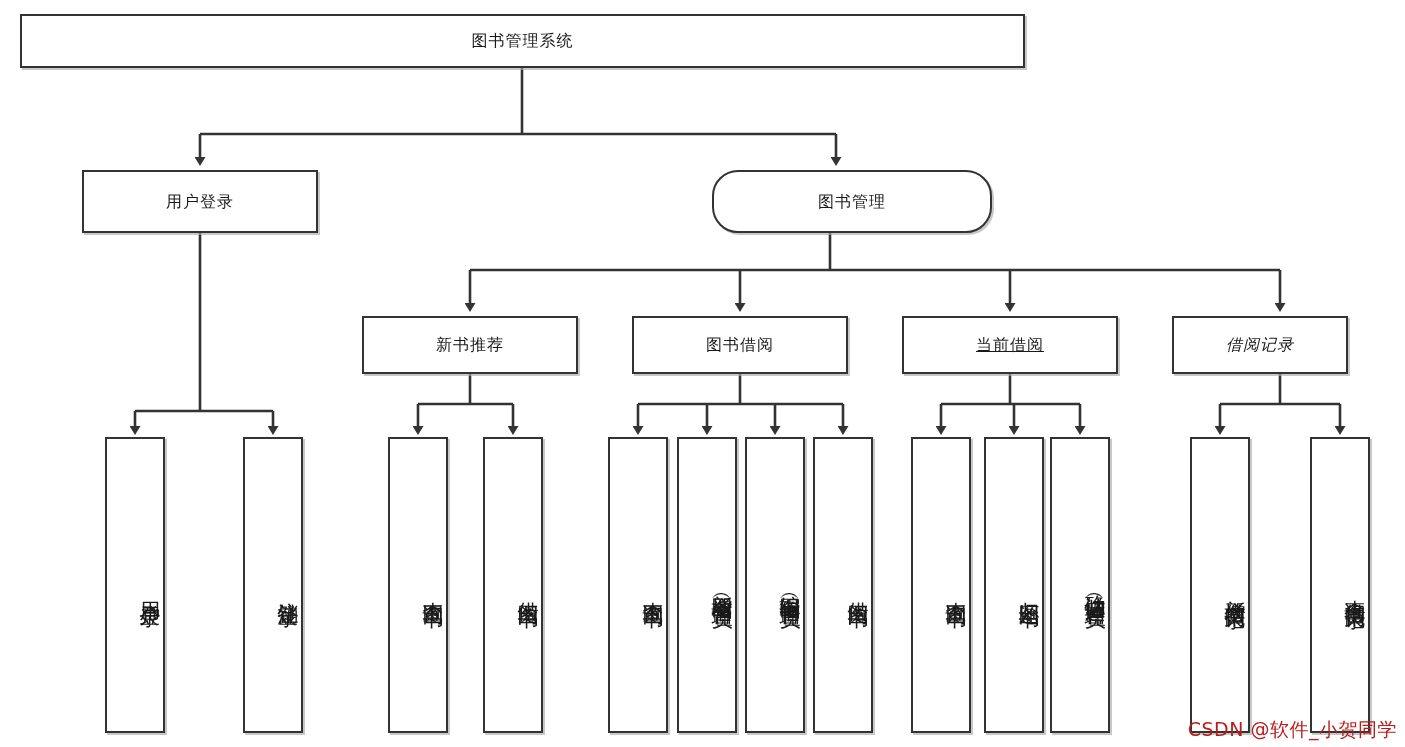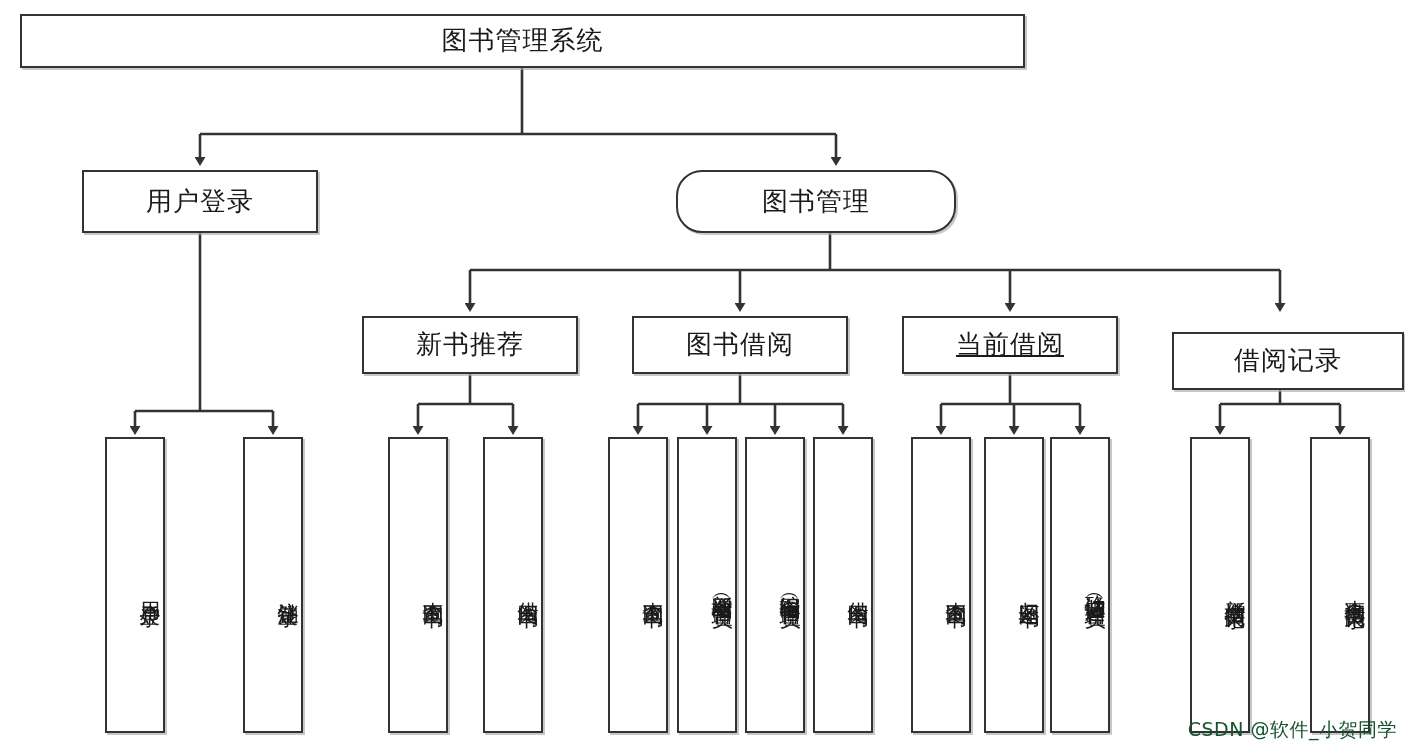--- a/index.html
+++ b/index.html
@@ -30,21 +30,21 @@
     box-sizing: border-box;
     background: #ffffff;
     border: 2px solid #333333;
     box-shadow: 2px 2px 0 rgba(170,170,170,0.65);
     display: flex;
     align-items: center;
     justify-content: center;
     color: #1a1a1a;
   }
   .node.horiz {
-    font-size: 26px;
+    font-size: 16px;
     line-height: 1.2;
     letter-spacing: 1px;
   }
   .node.vert {
     writing-mode: vertical-rl;
     text-orientation: upright;
     align-items: flex-start;
     justify-content: center;
     padding-top: 8px;
     font-size: 21px;
@@ -53,21 +53,21 @@
   }
   .node.vert.tall-text {
     padding-top: 4px;
     align-items: flex-start;
   }
   #watermark {
     position: absolute;
     right: 8px;
     bottom: 4px;
     font-size: 19px;
-    color: #14532d;
+    color: #b91c1c;
     letter-spacing: 0.5px;
     white-space: nowrap;
     user-select: none;
   }
 </style>
 </head>
 <body>
 
 <div id="canvas">
 
@@ -133,34 +133,34 @@
     </g>
   </svg>
 
   <div class="node horiz" style="left:20px; top:14px; width:1005px; height:54px;">
     <span>图书管理系统</span>
   </div>
 
   <div class="node horiz" style="left:82px; top:170px; width:236px; height:63px;">
     <span>用户登录</span>
   </div>
-  <div class="node horiz" style="left:676px; top:170px; width:280px; height:63px;border-radius:26px;">
+  <div class="node horiz" style="left:712px; top:170px; width:280px; height:63px;border-radius:26px;">
     <span>图书管理</span>
   </div>
 
   <div class="node horiz" style="left:632px; top:316px; width:216px; height:58px;">
     <span>图书借阅</span>
   </div>
   <div class="node horiz" style="left:362px; top:316px; width:216px; height:58px;">
     <span>新书推荐</span>
   </div>
   <div class="node horiz" style="left:902px; top:316px; width:216px; height:58px;text-decoration:underline;">
     <span>当前借阅</span>
   </div>
-  <div class="node horiz" style="left:1172px; top:332px; width:232px; height:58px;">
+  <div class="node horiz" style="left:1172px; top:316px; width:176px; height:58px;font-style:italic;">
     <span>借阅记录</span>
   </div>
 
   <div class="node vert" style="left:105px; top:437px; width:60px; height:296px;">
     <span>用户登录</span>
   </div>
   <div class="node vert" style="left:243px; top:437px; width:60px; height:296px;">
     <span>注销登录</span>
   </div>
 

